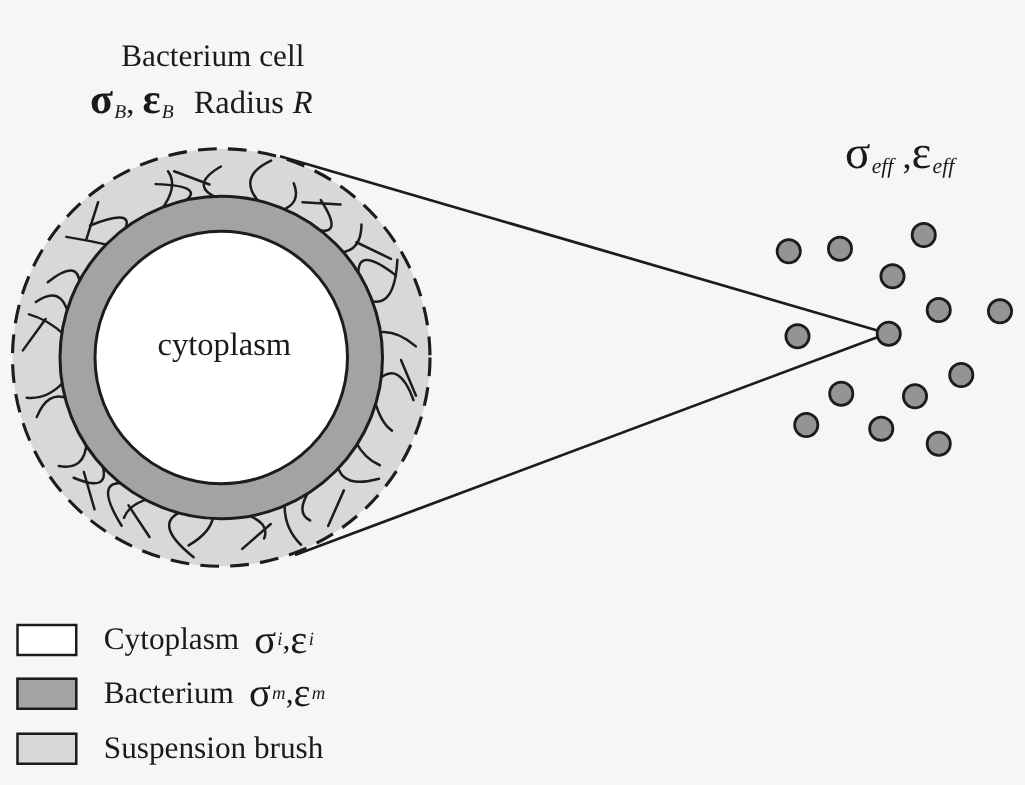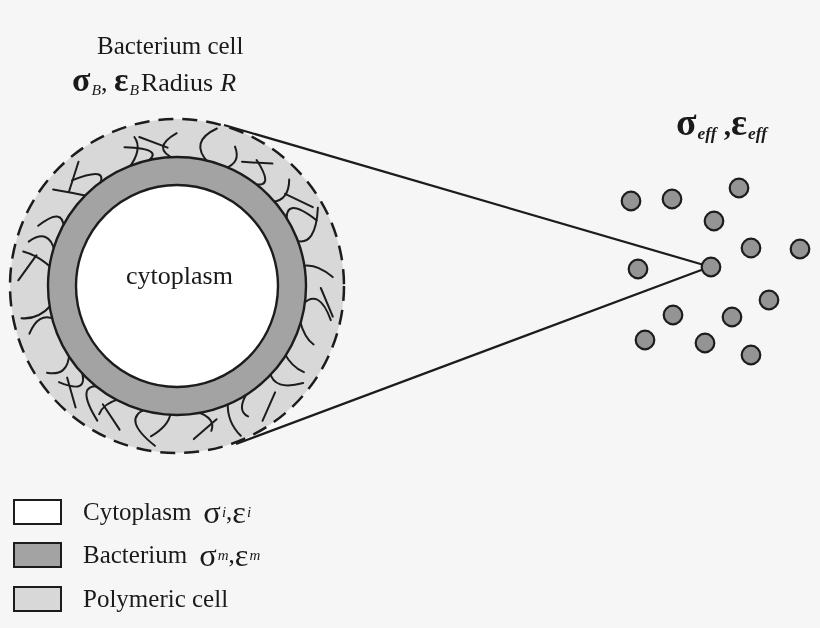--- a/index.html
+++ b/index.html
@@ -11,24 +11,24 @@
     text-align:right;
   }
   .canvas svg{position:absolute;left:0;top:0;}
   .label{position:absolute;white-space:nowrap;line-height:1.15;}
   .title{font-size:25px;}
   .params{font-size:26px;}
   .sym{font-size:1.3em;line-height:1;}
   .b .sym, .sym.b{font-weight:bold;}
   .sub{font-size:0.60em;font-style:italic;vertical-align:-0.24em;margin-left:1px;}
   .it{font-style:italic;}
-  .rgap{margin-left:2px;}
+  .rgap{margin-left:16px;}
   .rsym{margin-left:7px;}
   .pgap{margin-left:12px;}
-  .susp-params{font-size:29px;font-weight:bold;}
+  .susp-params{font-size:29px;}
   .cyto{font-size:26px;}
   .legend-row{position:absolute;left:13px;display:flex;align-items:center;height:30px;font-size:25px;}
   .swatch{width:49px;height:26px;border:2.5px solid #1c1c1c;box-sizing:border-box;margin-right:21px;flex:0 0 auto;}
 </style>
 </head>
 <body style="background: rgb(246, 246, 246);">
 
 <div class="canvas" style="background: rgb(246, 246, 246); color: rgb(26, 26, 26);">
 
   <svg width="820" height="628" viewBox="0 0 820 628">
@@ -123,17 +123,17 @@
       <span>Bacterium</span>
       <span class="pgap sym">σ</span>
         <span class="sub">m</span>
         <span>, </span>
         <span class="sym">ε</span>
         <span class="sub">m</span>
     </div>
 
     <div class="legend-row" style="top:584px">
       <span class="swatch" style="background: rgb(216, 216, 216); border-color: rgb(28, 28, 28);"></span>
-      <span>Polymeric cell</span>
+      <span>Suspension brush</span>
     </div>
 
   </div>
 </div>
 
 </body></html>

